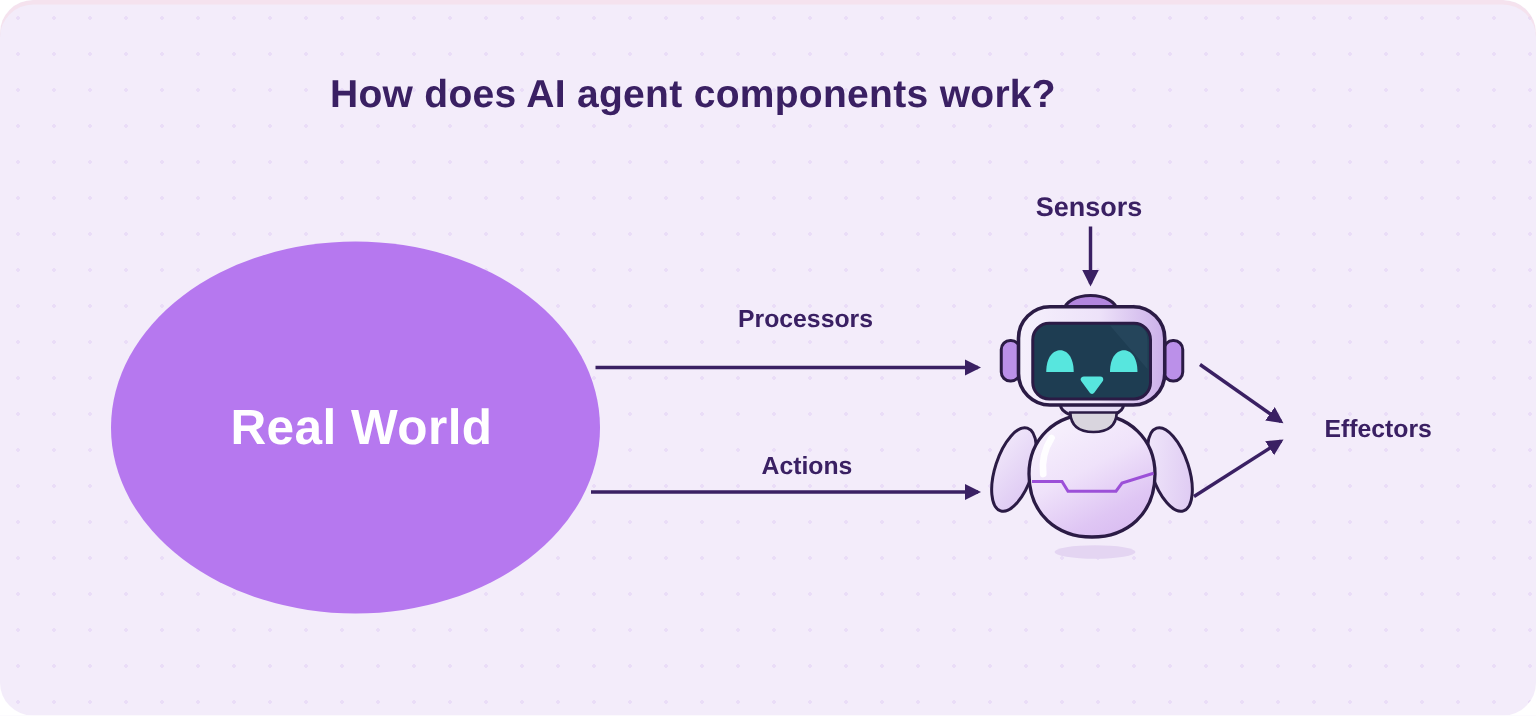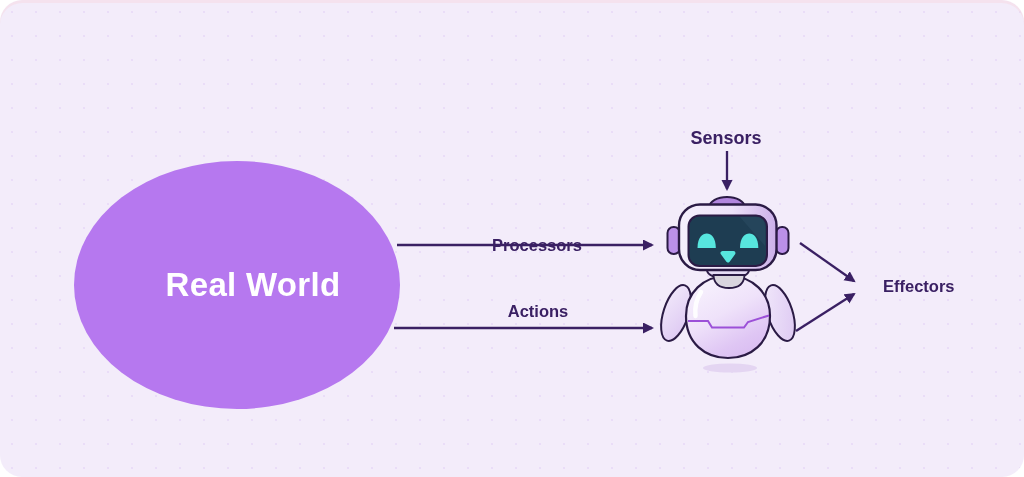--- a/index.html
+++ b/index.html
@@ -36,29 +36,29 @@
     letter-spacing: 0.2px;
     color: #3A2063;
   }
   .node-label {
     position: absolute;
     white-space: nowrap;
     font-weight: 800;
     color: #3A2063;
   }
   .real-world-label {
-    left: 253px;
+    left: 241px;
     top: 285px;
     transform: translate(-50%, -50%);
     font-size: 33px;
     color: #ffffff;
     letter-spacing: 0.3px;
   }
   .sensors-label   { left: 726px; top: 128px; transform: translateX(-50%); font-size: 18px; }
-  .processors-label{ left: 537px; top: 236px; transform: translateX(-50%); font-size: 16.5px; }
+  .processors-label{ left: 537px; top: 204px; transform: translateX(-50%); font-size: 16.5px; }
   .actions-label   { left: 538px; top: 302px; transform: translateX(-50%); font-size: 16.5px; }
   .effectors-label { left: 867px; top: 277px; font-size: 16.5px; margin-left: 16px; }
 </style>
 </head>
 <body>
 
 <div class="card">
 
   <svg class="diagram-svg" viewBox="0 0 1024 477">
     <defs>
@@ -119,20 +119,21 @@
       <rect x="688.5" y="215.5" width="78.5" height="50.5" rx="11" stroke-width="2" fill="#1E3D52"></rect>
       <path d="M740 217 L756 217 Q765 217 765 228 L765 246 Z" fill="#2C4C63" opacity="0.55" stroke="none"></path>
 
       <path d="M697.5 248 C697.5 237.5 702.5 233.5 706.8 233.5 C711 233.5 715.8 237.5 715.8 248 Z" stroke="none" fill="#57E6DE"></path>
       <path d="M740 248 C740 237.5 745 233.5 749.3 233.5 C753.5 233.5 758.3 237.5 758.3 248 Z" stroke="none" fill="#57E6DE"></path>
 
       <path d="M722.5 253 L733.5 253 L728 260.5 Z" stroke-width="4" stroke-linejoin="round" stroke="#57E6DE" fill="#57E6DE"></path>
     </g>
   </svg>
 
+  <div class="page-title">How does AI agent components work?</div>
 
   <div class="node-label real-world-label">Real World</div>
 
   <div class="node-label sensors-label">Sensors</div>
 
   <div class="node-label processors-label">Processors</div>
 
   <div class="node-label actions-label">Actions</div>
 
   <div class="node-label effectors-label">Effectors</div>

